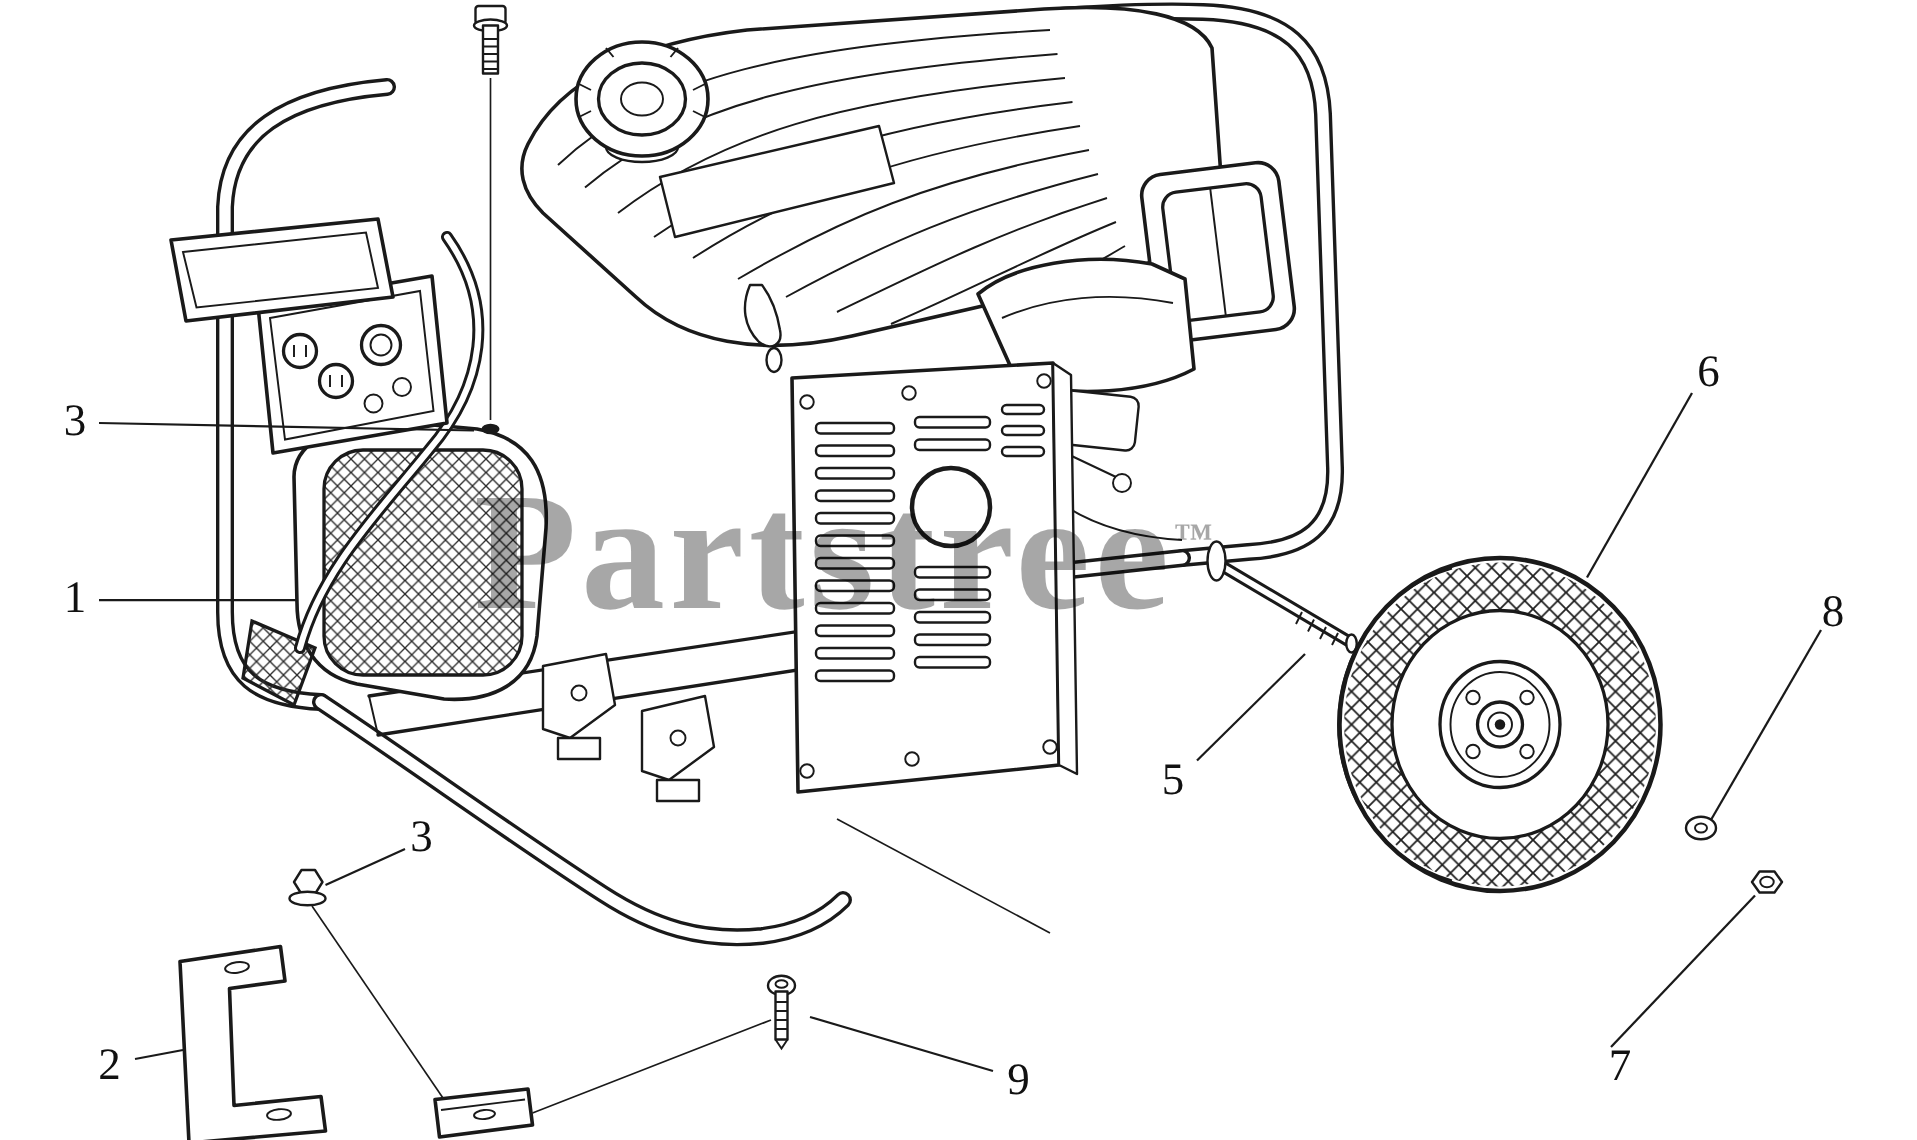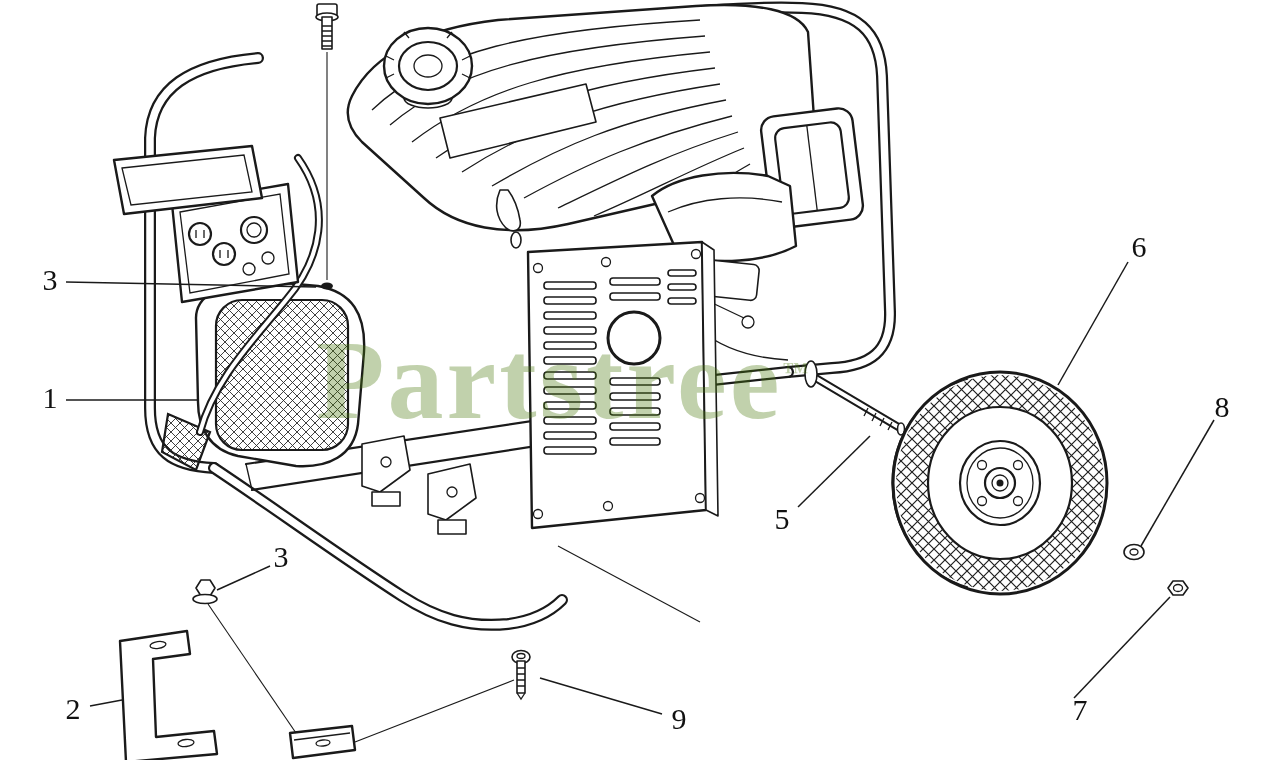--- a/index.html
+++ b/index.html
@@ -14,22 +14,22 @@
   .fillw-t{fill:#ffffff;stroke:#1a1a1a;stroke-width:1.6;stroke-linejoin:round;}
   .t-out{stroke:#1a1a1a;stroke-width:12;fill:none;stroke-linecap:round;stroke-linejoin:round;}
   .t-in{stroke:#ffffff;stroke-width:7.5;fill:none;stroke-linecap:round;stroke-linejoin:round;}
   .t-out-s{stroke:#1a1a1a;stroke-width:8;fill:none;stroke-linecap:round;}
   .t-in-s{stroke:#ffffff;stroke-width:4;fill:none;stroke-linecap:round;}
   .leader{stroke:#1a1a1a;stroke-width:1.5;fill:none;}
   .asm{stroke:#1a1a1a;stroke-width:1.1;fill:none;}
   .callout{font:30px "Liberation Serif",serif;fill:#111;text-anchor:middle;}
   .hatchbox{fill:url(#mesh);stroke:#1a1a1a;stroke-width:2.2;}
   .slat{fill:none;stroke:#1a1a1a;stroke-width:1.6;}
-  .watermark{position:absolute;left:316px;top:316px;z-index:5;pointer-events:none;
-             font:700 112px "Liberation Serif",serif;color:#4d7c0f;opacity:.34;
+  .watermark{position:absolute;left:316px;top:304px;z-index:5;pointer-events:none;
+             font:700 112px "Liberation Serif",serif;color:#000000;opacity:.34;
              letter-spacing:3px;white-space:nowrap;}
   .watermark sup{font-size:26px;letter-spacing:0;vertical-align:super;}
 </style>
 </head>
 <body>
 
 <div class="stage">
 
 <svg width="1278" height="760" viewBox="0 0 1278 760">
   <defs>

